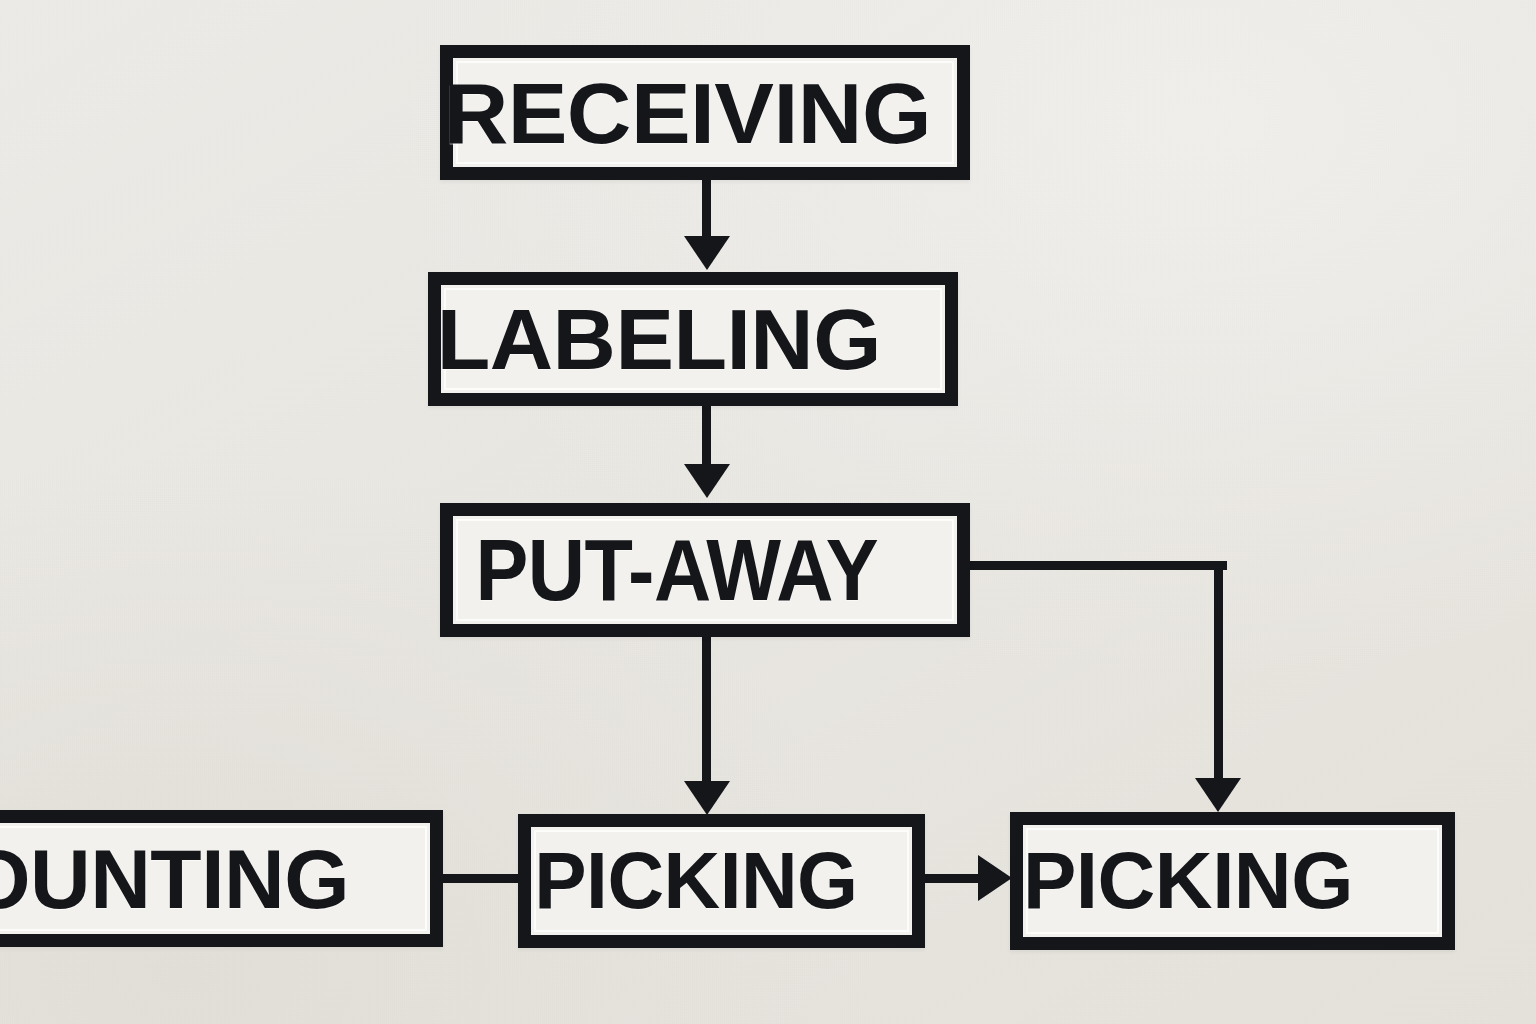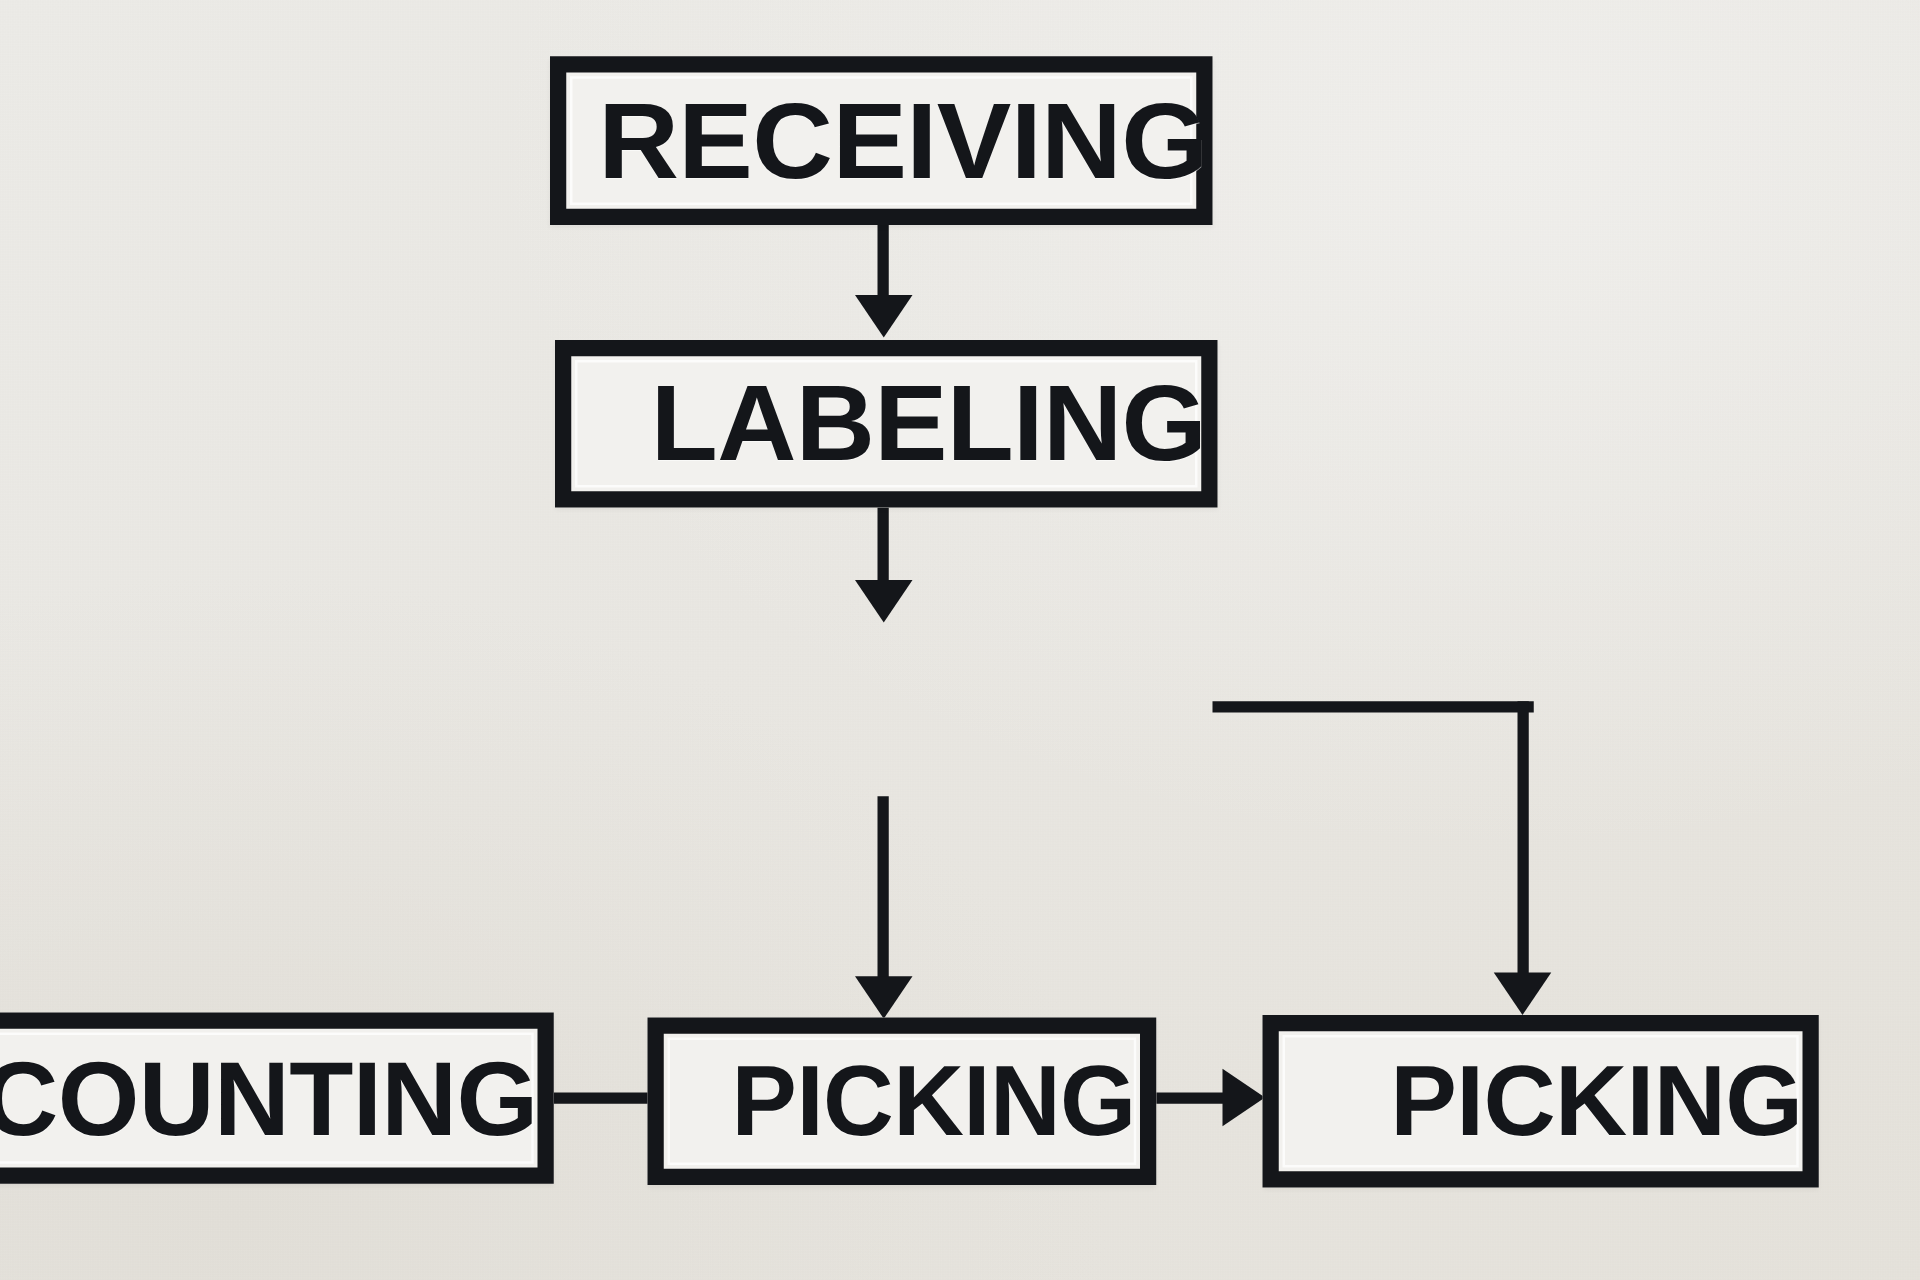--- a/index.html
+++ b/index.html
@@ -29,42 +29,42 @@
       repeating-linear-gradient(90deg, rgba(0,0,0,0.010) 0px, rgba(0,0,0,0.010) 1px, rgba(255,255,255,0.010) 1px, rgba(255,255,255,0.010) 2px);
   }
 
   .node {
     position: absolute;
     box-sizing: border-box;
     border: 13px solid #14161a;
     background: #f2f1ee;
     display: flex;
     align-items: center;
-    justify-content: flex-end;
+    justify-content: flex-start;
     box-shadow: 0 2px 4px rgba(0,0,0,0.055);
   }
   .node .inner-rule {
     position: absolute;
     inset: 3px;
     border: 2px solid rgba(255,255,255,0.75);
     pointer-events: none;
   }
   .node .label {
     position: relative;
     color: #14161a;
     font-weight: 700;
     letter-spacing: -0.5px;
     line-height: 1;
     white-space: nowrap;
     text-shadow: 0 1px 0 rgba(255,255,255,0.55);
   }
 
   
   #node-receiving { left: 440px; top: 45px;  width: 530px; height: 135px; }
-  #node-labeling  { left: 444px; top: 272px; width: 530px; height: 134px; }
+  #node-labeling  { left: 428px; top: 272px; width: 530px; height: 134px; }
   #node-putaway   { left: 440px; top: 503px; width: 530px; height: 134px; }
   #node-counting  { left: -118px; top: 810px; width: 561px; height: 137px; }
   #node-picking   { left: 518px; top: 814px; width: 407px; height: 134px; }
   #node-shipping  { left: 1010px; top: 812px; width: 445px; height: 138px; }
 
   #node-receiving .label { font-size: 86px; transform: scaleX(1.04); }
   #node-labeling  .label { font-size: 86px; transform: scaleX(1.02); }
   #node-putaway   .label { font-size: 88px; transform: scaleX(0.90); }
   #node-counting  .label { font-size: 84px; transform: scaleX(1.00); margin-left: 10px; }
   #node-picking   .label { font-size: 80px; transform: scaleX(0.98); }
@@ -143,20 +143,24 @@
   <div class="node" id="node-receiving">
     <div class="inner-rule"></div>
     <div class="label">RECEIVING</div>
   </div>
 
   <div class="node" id="node-labeling">
     <div class="inner-rule"></div>
     <div class="label">LABELING</div>
   </div>
 
+  <div class="node" id="node-putaway">
+    <div class="inner-rule"></div>
+    <div class="label">PUT-AWAY</div>
+  </div>
 
   <div class="node" id="node-counting">
     <div class="inner-rule"></div>
     <div class="label">COUNTING</div>
   </div>
 
   <div class="node" id="node-picking">
     <div class="inner-rule"></div>
     <div class="label">PICKING</div>
   </div>

